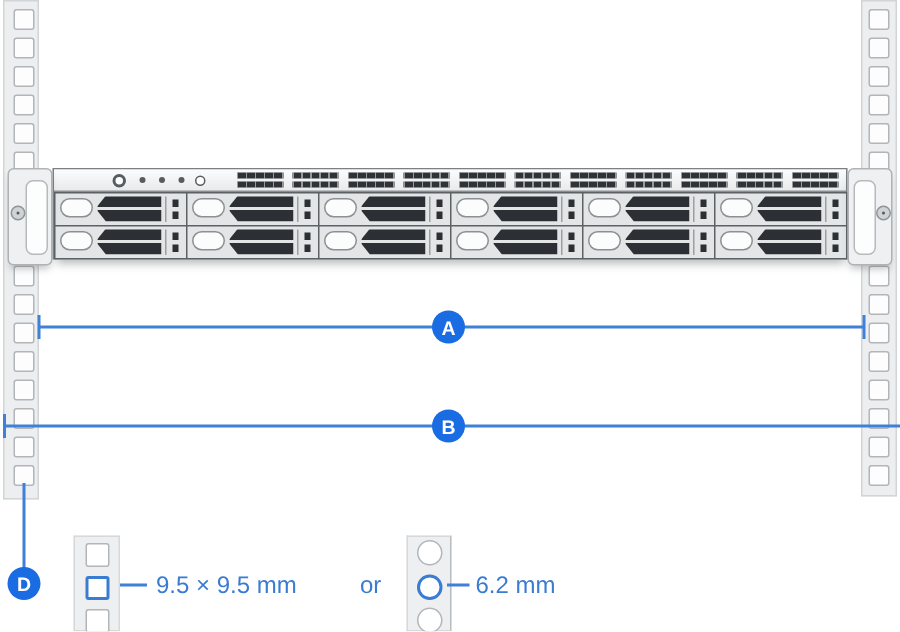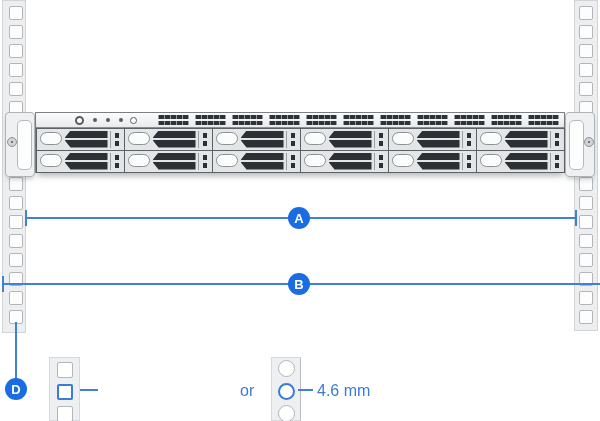--- a/index.html
+++ b/index.html
@@ -371,22 +371,23 @@
 
   <div class="dim-vline" style="left:15px; top:322px; height:58px"></div>
   <div class="badge" style="left:5px; top:378px">D</div>
 
   <div class="mini-rail mini-rail-square" id="mini-square">
       <div class="mini-hole square" style="top: 4px;"></div>
       <div class="mini-hole square highlight" style="top: 26px;"></div>
       <div class="mini-hole square" style="top: 48px;"></div>
     </div>
   <div class="dim-line" style="left:80px; top:389px; width:18px"></div>
+  <div class="legend-label" style="left:104px">9.5 × 9.5 mm</div>
   <div class="legend-label" style="left:240px">or</div>
   <div class="mini-rail mini-rail-round" id="mini-round">
       <div class="mini-hole round" style="top: 2px;"></div>
       <div class="mini-hole round highlight" style="top: 25px;"></div>
       <div class="mini-hole round" style="top: 47px;"></div>
     </div>
   <div class="dim-line" style="left:298px; top:389px; width:15px"></div>
-  <div class="legend-label" style="left:317px">4.6 mm</div>
+  <div class="legend-label" style="left:317px">6.2 mm</div>
 
 </div>
 
 </body></html>

